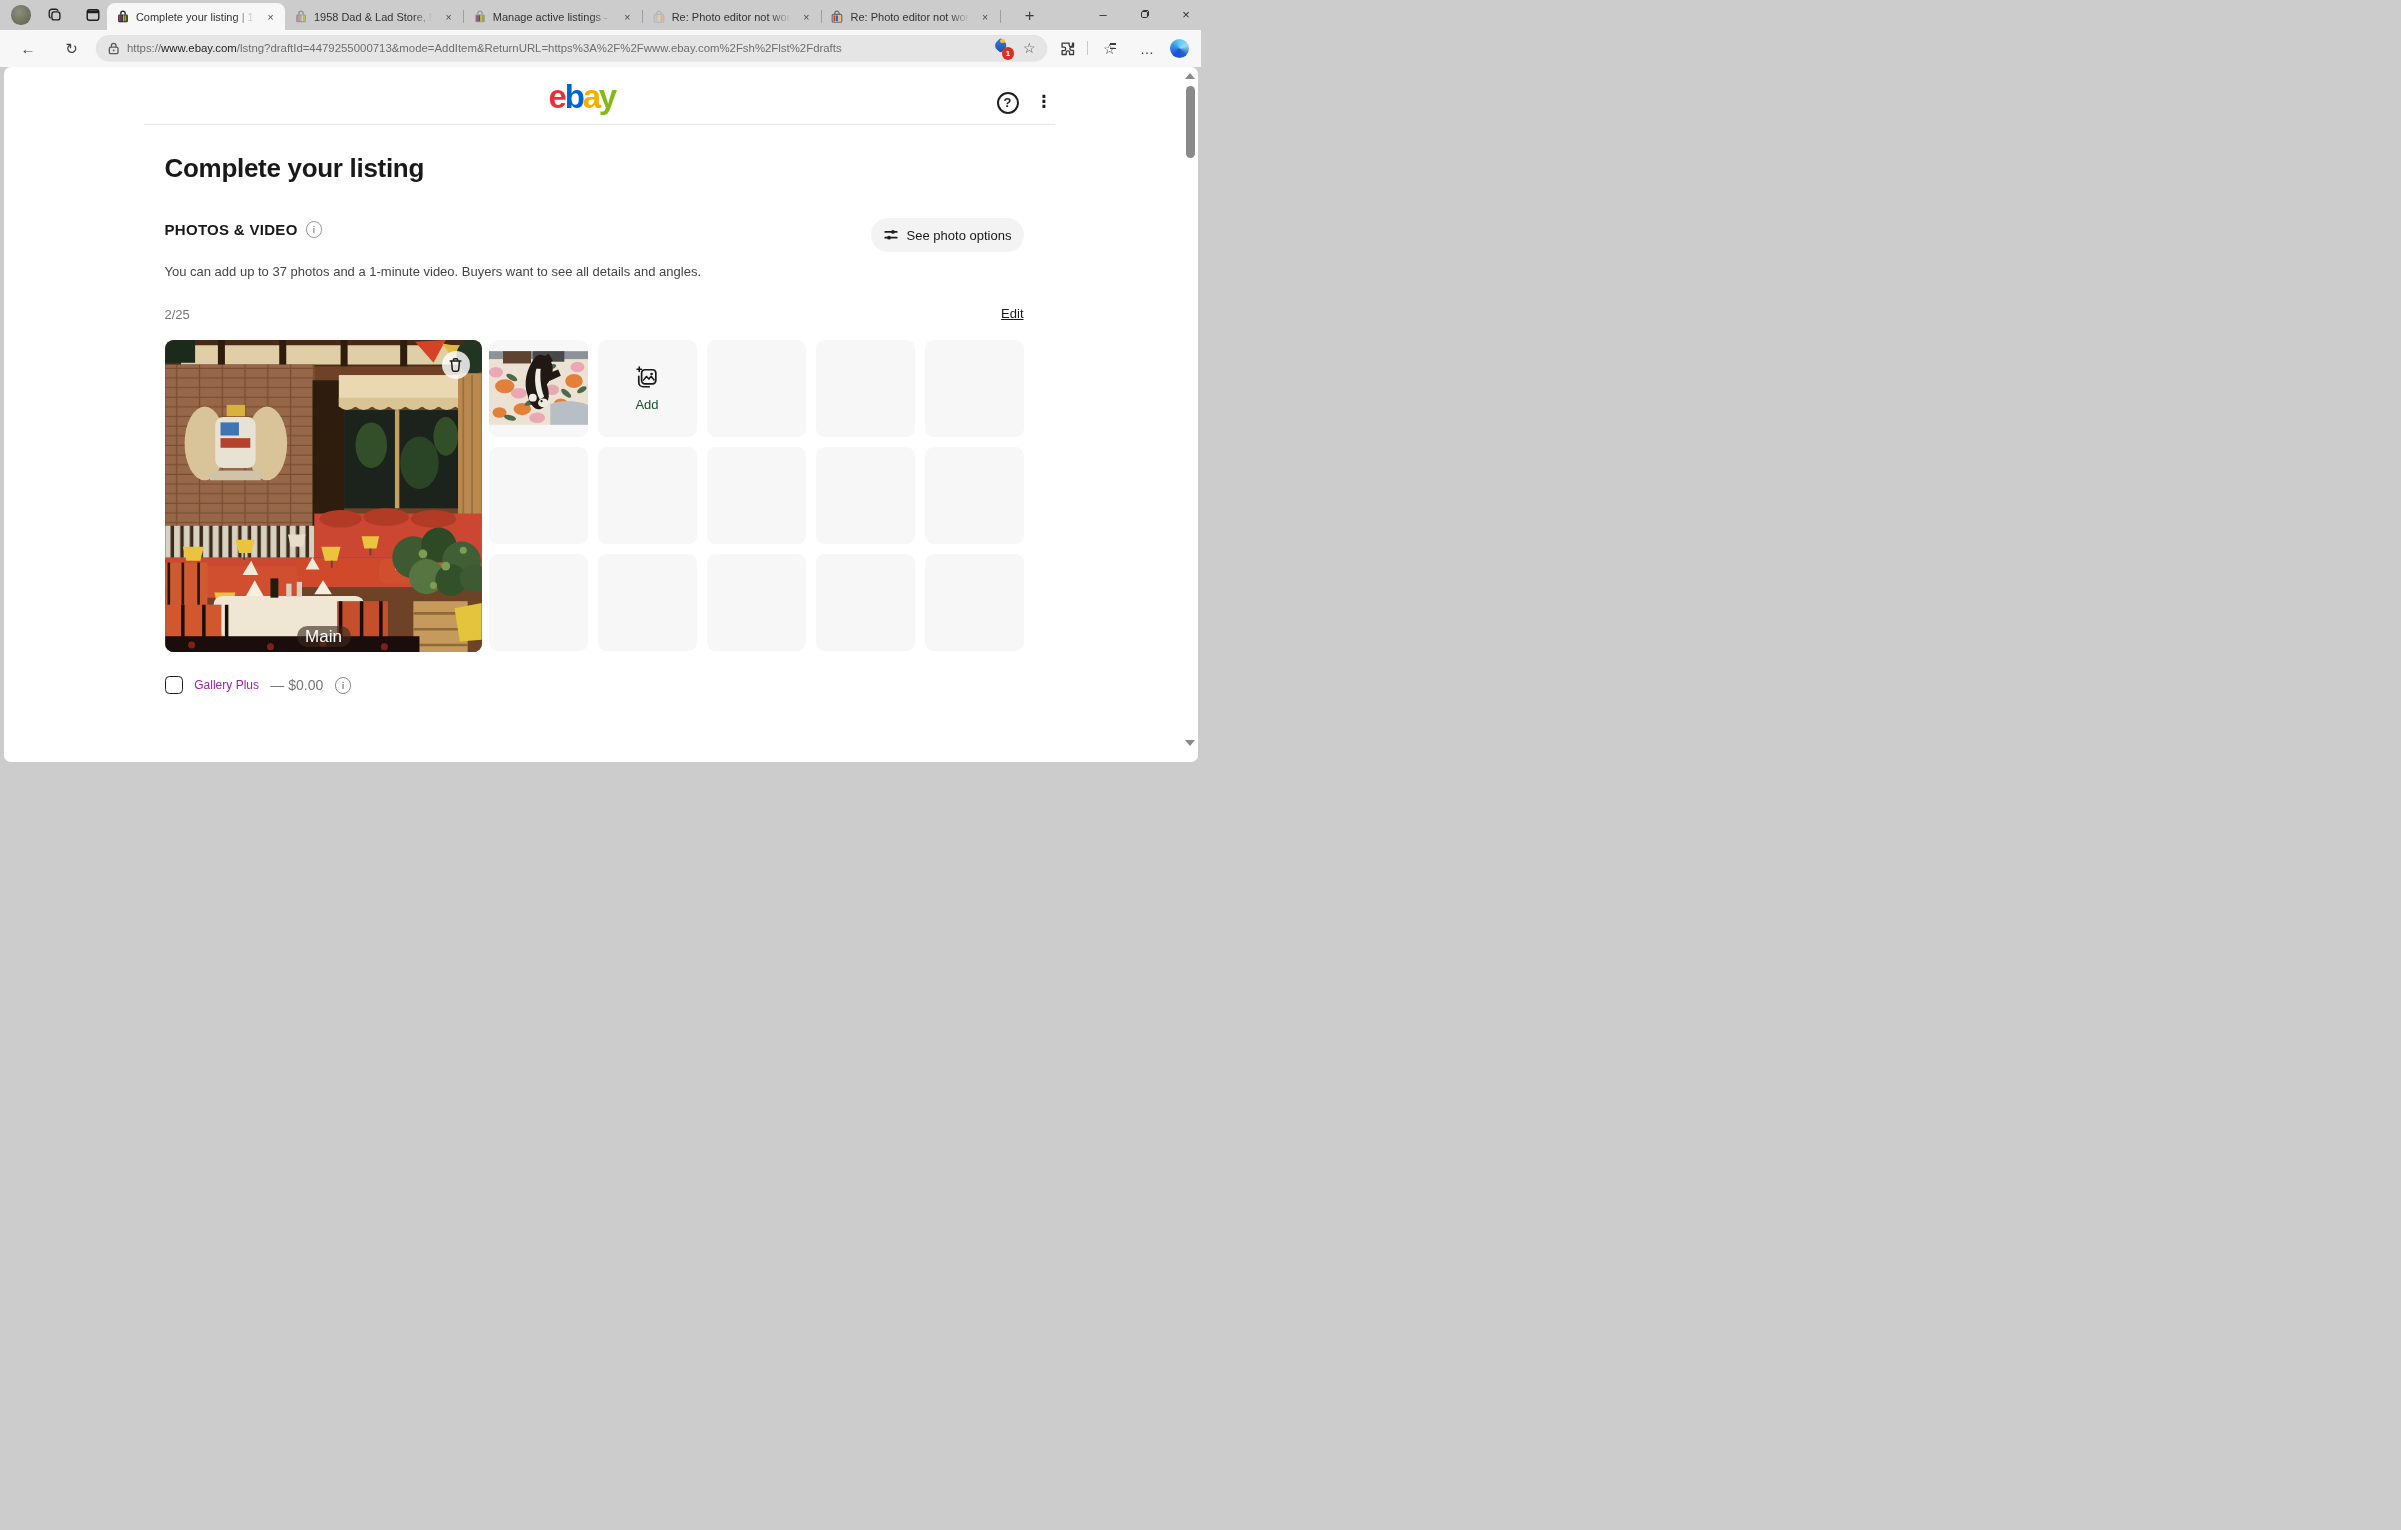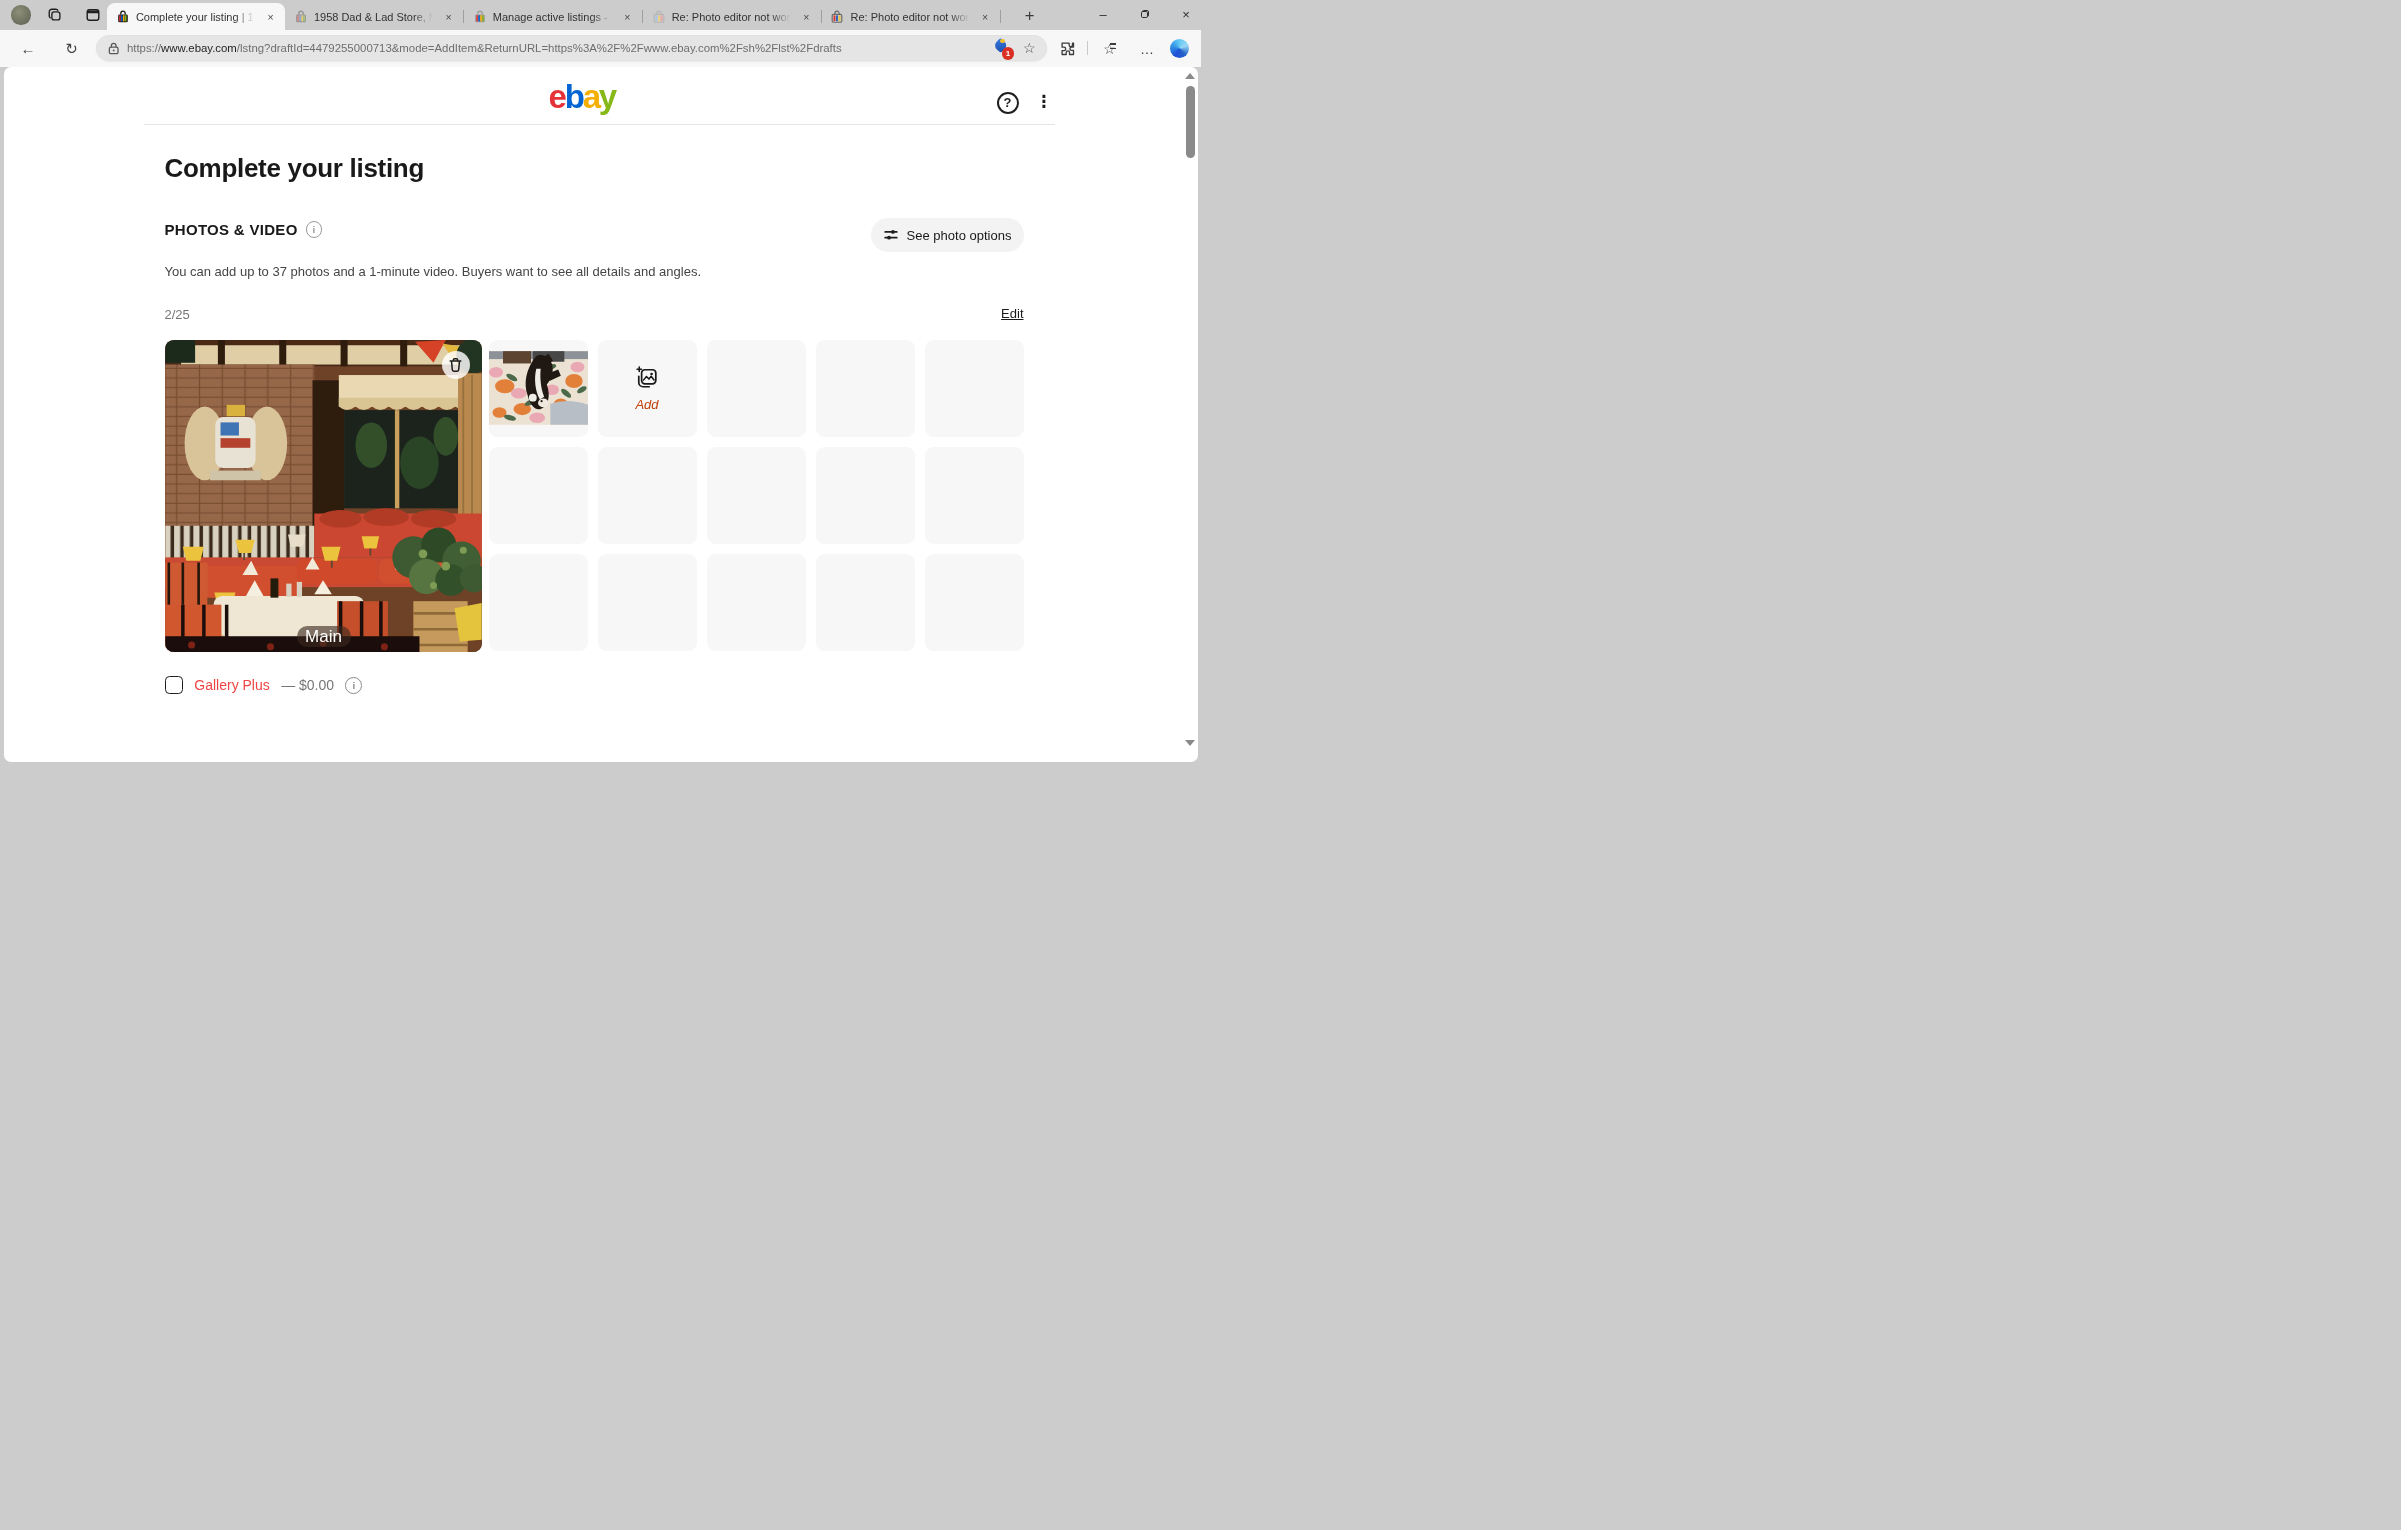--- a/index.html
+++ b/index.html
@@ -84,25 +84,25 @@
     overflow:hidden; background:#6e4226; }
   .trash-btn { position:absolute; left:438px; top:284px; width:28px; height:28px; border-radius:50%;
     background:rgba(255,255,255,.82); display:flex; align-items:center; justify-content:center; }
   .main-pill { position:absolute; left:293px; top:559px; width:54px; height:21px; border-radius:11.4px;
     background:rgba(58,42,30,.62); color:#ffffff; font-size:17px; font-weight:normal;
     display:flex; align-items:center; justify-content:center; }
 
   .tile { position:absolute; width:99px; height:97px; border-radius:8.8px; background:#f7f7f7; }
   .cat-img { position:absolute; left:0; top:11.4px; width:99px; height:74px; }
   .add-tile { display:flex; flex-direction:column; align-items:center; justify-content:center; gap:7px; }
-  .add-tile .t { font-size:13px; color:#c2410c;font-style:italic; }
+  .add-tile .t { font-size:13px; color:#14532d; }
 
   .gp-row { position:absolute; left:161px; top:609px; display:flex; align-items:center; gap:11.4px; }
   .gp-check { width:18.4px; height:18.4px; border:1.8px solid #1f1f1f; border-radius:4.4px; background:#fff; }
-  .gp-label { font-size:14px; color:#ef4444; }
+  .gp-label { font-size:12px; color:#a21caf; }
   .gp-price { font-size:14px; color:#767676; }
 
   
   .scrollbar { position:absolute; right:4.4px; top:68px; bottom:7px; width:12.3px; }
   .sb-up { position:absolute; top:5.3px; left:0.9px; width:0; height:0;
     border-left:5.3px solid transparent; border-right:5.3px solid transparent; border-bottom:6.1px solid #8a8a8a; }
   .sb-thumb { position:absolute; top:17.6px; left:1.8px; width:8.8px; height:72px; background:#8a8a8a; border-radius:4.4px; }
   .sb-down { position:absolute; bottom:12.3px; left:0.9px; width:0; height:0;
     border-left:5.3px solid transparent; border-right:5.3px solid transparent; border-top:6.1px solid #8a8a8a; }
 

